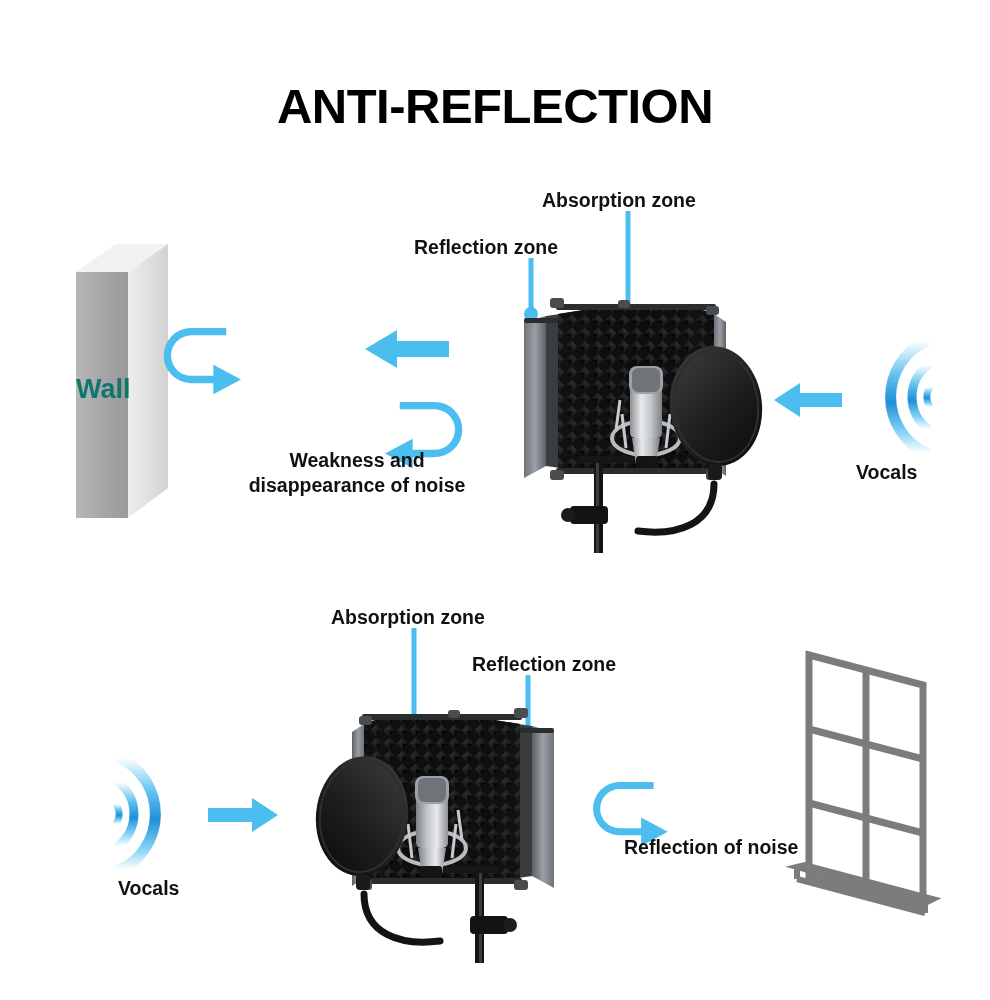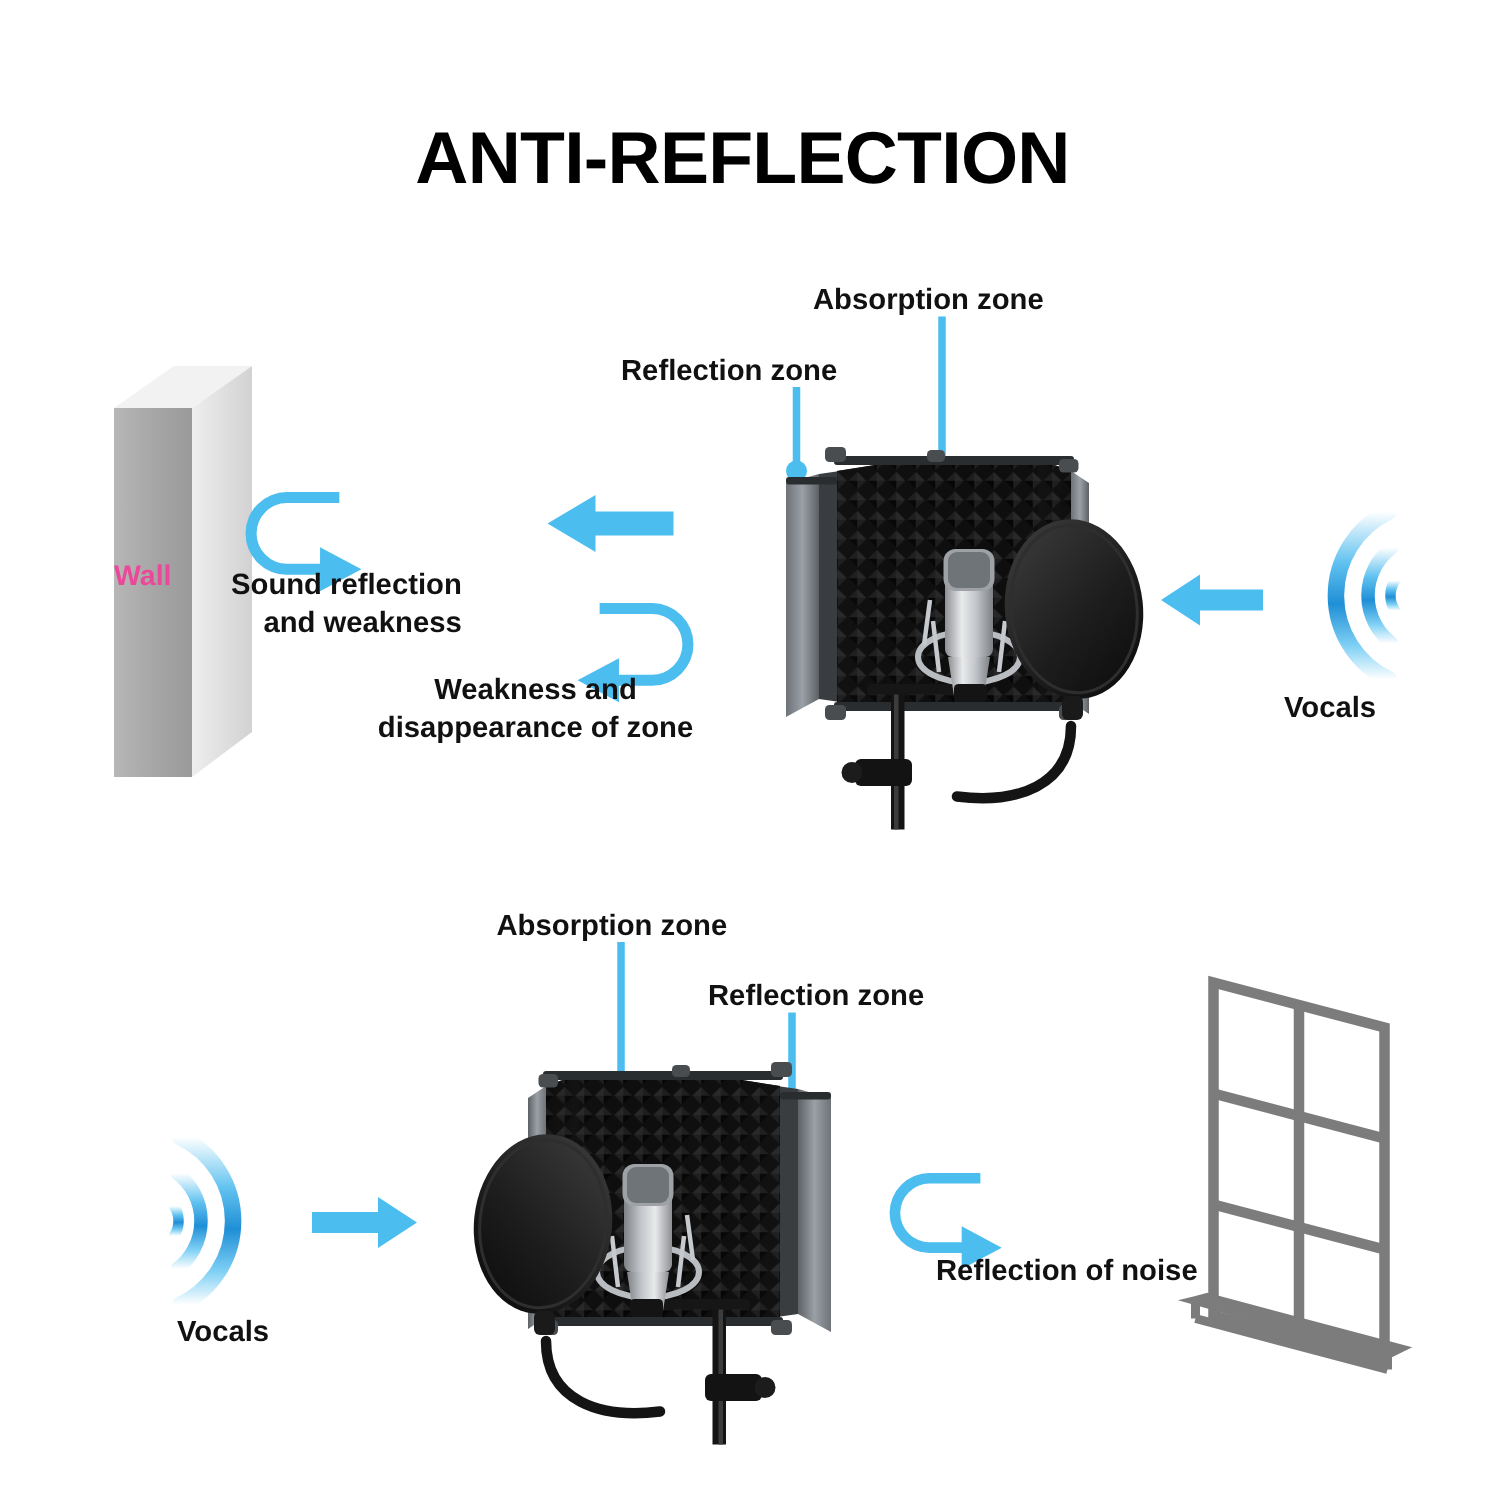--- a/index.html
+++ b/index.html
@@ -4,21 +4,21 @@
 <style>
   html,body{margin:0;padding:0;background:#ffffff;}
   body{width:990px;height:1000px;position:relative;overflow:hidden;
        font-family:"Liberation Sans","DejaVu Sans",sans-serif;color:#111111;}
   .stage{position:absolute;left:0;top:0;width:990px;height:836px;}
   .abs{position:absolute;}
   .title{left:0;top:78px;width:990px;text-align:center;
          font-size:49px;font-weight:bold;letter-spacing:-0.5px;color:#000;}
   .lbl{font-size:19.5px;font-weight:bold;color:#111;white-space:pre;line-height:1.27;text-align:right;}
   .lbl.c{text-align:center;}
-  .wall-txt{font-size:19px;font-weight:bold;color:#ec4899;}
+  .wall-txt{font-size:27px;font-weight:bold;color:#0f766e;}
   svg{display:block;overflow:visible;}
   .nosel{user-select:none;}
 </style>
 </head>
 <body>
 
 <div class="stage">
 
   <div class="abs title nosel">ANTI-REFLECTION</div>
 
@@ -43,38 +43,36 @@
       <rect x="16" y="32" width="52" height="246" fill="url(#wallFace)"></rect>
     </svg>
   </div>
   <div class="abs wall-txt nosel" style="left:76px;top:374px;">Wall</div>
 
   <div class="abs" style="left:160px;top:326px;">
     <svg width="92" height="62" viewBox="0 0 92 62">
       <path d="M72 8 H34 A22 22 0 0 0 34 52 H58 V40 L88 56 L58 72 V60 H34 A30 30 0 0 1 34 0 H72 Z" fill="#4BBDEF" transform="translate(0,2) scale(0.92)"></path>
     </svg>
   </div>
-  <div class="abs lbl nosel" style="left:154px;top:378px;">Sound reflection
-and weakness</div>
 
   <div class="abs" style="left:365px;top:330px;">
     <svg width="84" height="38" viewBox="0 0 84 38">
       <path d="M84 11 H32 V0 L0 19 L32 38 V27 H84 Z" fill="#4BBDEF"></path>
     </svg>
   </div>
 
   <div class="abs" style="left:372px;top:400px;">
     <svg width="96" height="62" viewBox="0 0 92 62">
       <g transform="translate(92,0) scale(-1,1)">
         <path d="M72 8 H34 A22 22 0 0 0 34 52 H58 V40 L88 56 L58 72 V60 H34 A30 30 0 0 1 34 0 H72 Z" fill="#4BBDEF" transform="translate(0,2) scale(0.92)"></path>
       </g>
     </svg>
   </div>
   <div class="abs lbl c nosel" style="left:232px;top:448px;width:250px;">Weakness and
-disappearance of zone</div>
+disappearance of noise</div>
 
   <div class="abs lbl nosel" style="left:414px;top:235px;">Reflection zone</div>
   <div class="abs" style="left:524px;top:258px;">
     <svg width="14" height="64" viewBox="0 0 14 64">
       <rect x="4.5" y="0" width="5" height="54" fill="#4BBDEF"></rect>
       <circle cx="7" cy="56" r="7" fill="#4BBDEF"></circle>
     </svg>
   </div>
 
   <div class="abs lbl nosel" style="left:542px;top:188px;">Absorption zone</div>

